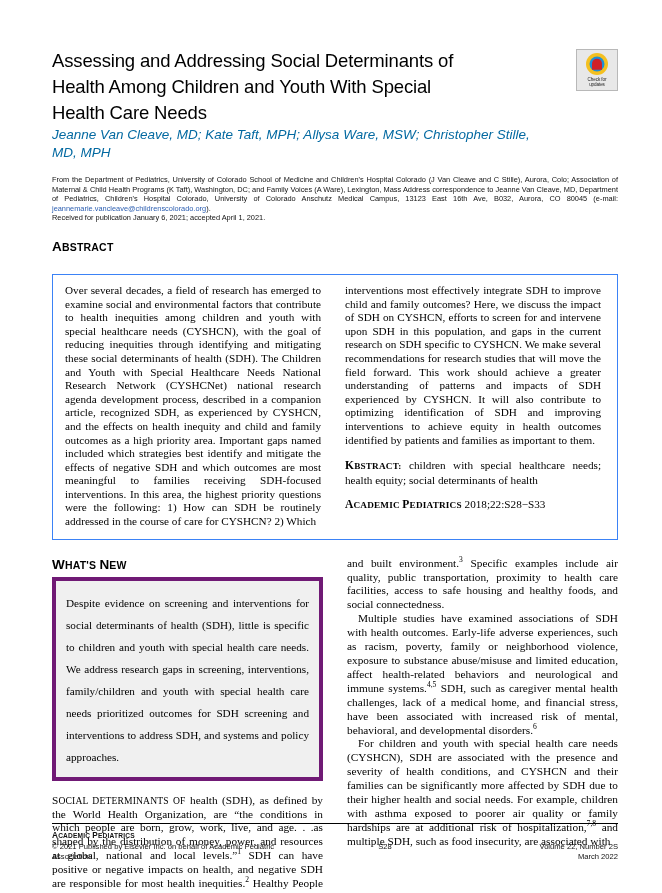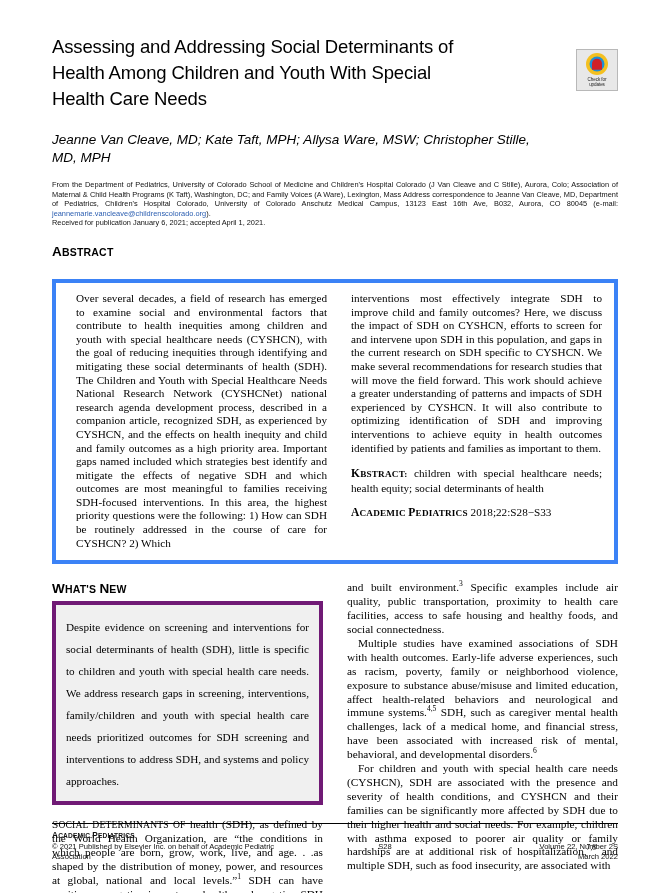--- a/index.html
+++ b/index.html
@@ -25,21 +25,21 @@
   .content {
     position: absolute;
     left: 52px;
     top: 0;
     width: 566px;
   }
 
   
   .title-row {
     position: relative;
-    padding-top: 34px;
+    padding-top: 48px;
   }
   .article-title {
     font-family: "Liberation Sans", sans-serif;
     font-size: 18.5px;
     line-height: 26px;
     font-weight: 400;
     letter-spacing: -0.15px;
     color: #000;
     width: 455px;
     margin: 0;
@@ -97,23 +97,22 @@
     color: #222;
     margin-top: 1.5px;
     letter-spacing: -0.1px;
   }
 
   .authors {
     font-family: "Liberation Sans", sans-serif;
     font-style: italic;
     font-size: 13.5px;
     line-height: 18px;
-    margin-top: 19px;
     width: 480px;
-    color: #000000;
+    color: #0369a1;
   }
 
   .affil {
     font-family: "Liberation Sans", sans-serif;
     font-size: 7.4px;
     line-height: 9.6px;
     text-align: justify;
     margin-top: 13px;
     width: 566px;
     color: #111;
@@ -129,24 +128,24 @@
     font-weight: bold;
     font-size: 10.5px;
     letter-spacing: 0.2px;
     color: #000;
   }
   .sc-head .cap { font-size: 13.5px; }
 
   
   .abstract-head { margin-top: 16px; margin-bottom: 20px; }
   .abstract-box {
-    border: 4px solid #3b82f6;
+    border: 1px solid #3b82f6;
     box-sizing: border-box;
     width: 566px;
-    padding: 9px 12px 10px 20px;
+    padding: 9px 12px 10px 12px;
     display: flex;
     gap: 24px;
   }
   .abs-col {
     width: 256px;
     font-size: 11.2px;
     line-height: 13.6px;
     text-align: justify;
     text-justify: inter-word;
     hyphens: none;

